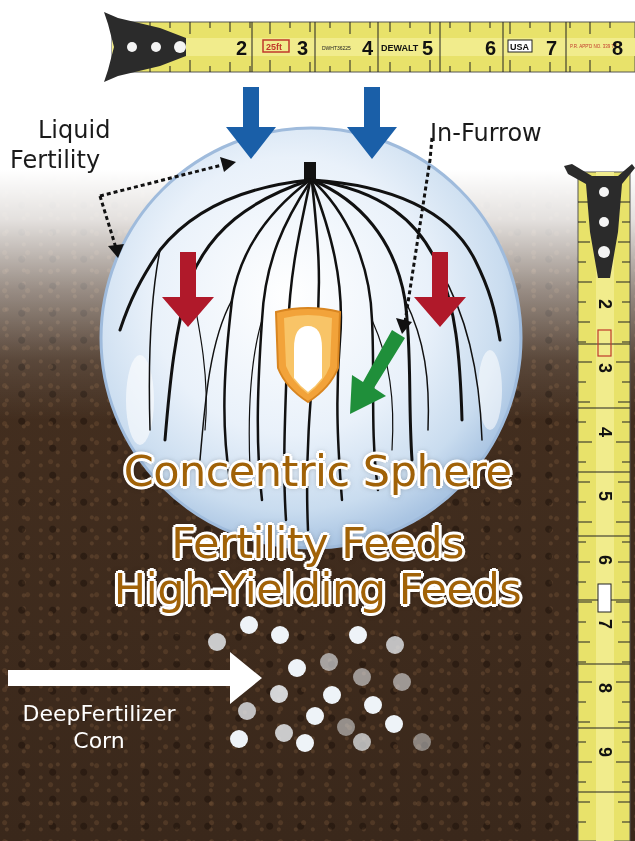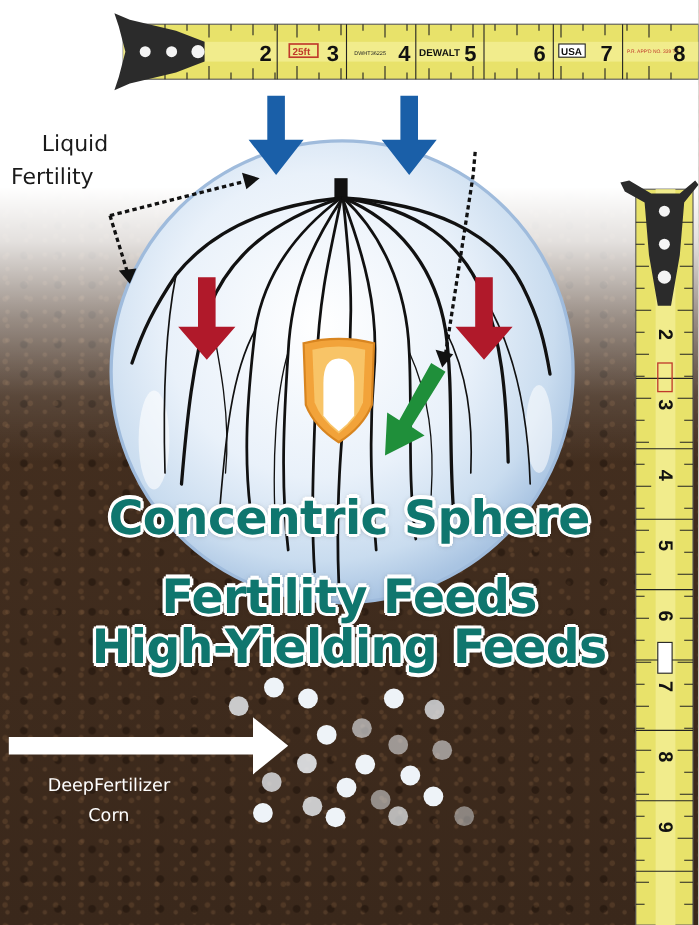--- a/index.html
+++ b/index.html
@@ -7,23 +7,23 @@
   #stage{position:absolute;left:0;top:0;width:635px;height:841px;overflow:hidden;}
   .soil{position:absolute;left:0;top:0;width:635px;height:841px;
     background:
       radial-gradient(circle at 20% 30%, rgba(120,85,55,.35) 0 2px, transparent 3px) 0 0/23px 19px,
       radial-gradient(circle at 70% 60%, rgba(30,18,10,.55) 0 3px, transparent 4px) 0 0/31px 27px,
       radial-gradient(circle at 40% 80%, rgba(150,110,75,.25) 0 1.5px, transparent 2.5px) 0 0/17px 13px,
       linear-gradient(#4a3322,#3a281b);
   }
   .fade{position:absolute;left:0;top:0;width:635px;height:420px;
     background:linear-gradient(to bottom,#ffffff 0,#ffffff 170px,rgba(255,255,255,.85) 220px,rgba(255,255,255,.45) 290px,rgba(255,255,255,.12) 360px,rgba(255,255,255,0) 420px);}
-  .lbl{position:absolute;color:#1a1a1a;font-family:"DejaVu Sans",sans-serif;font-size:20px;line-height:30px;}
-  .lbl-white{position:absolute;color:#ffffff;font-family:"DejaVu Sans",sans-serif;font-size:16px;line-height:27px;text-align:center;}
-  .title{position:absolute;left:40px;width:555px;text-align:center;font-family:"DejaVu Sans",sans-serif;font-weight:bold;color:#0f766e;font-size:43px;line-height:46px;letter-spacing:-0.5px;
+  .lbl{position:absolute;color:#1a1a1a;font-family:"DejaVu Sans",sans-serif;font-size:24px;line-height:30px;}
+  .lbl-white{position:absolute;color:#ffffff;font-family:"DejaVu Sans",sans-serif;font-size:22px;line-height:27px;text-align:center;}
+  .title{position:absolute;left:40px;width:555px;text-align:center;font-family:"DejaVu Sans",sans-serif;font-weight:normal;color:#a16207;font-size:43px;line-height:46px;letter-spacing:-0.5px;
     text-shadow:
       2px 0 0 #fff,-2px 0 0 #fff,0 2px 0 #fff,0 -2px 0 #fff,
       2px 2px 0 #fff,-2px -2px 0 #fff,2px -2px 0 #fff,-2px 2px 0 #fff,
       3px 0 0 #fff,-3px 0 0 #fff,0 3px 0 #fff,0 -3px 0 #fff,
       0 0 6px rgba(0,0,0,.6);}
   svg{position:absolute;overflow:visible;}
   .tape-num{font-family:"Liberation Sans",sans-serif;font-weight:bold;fill:#111;}
 </style>
 </head>
 <body>
@@ -282,20 +282,21 @@
     </g>
     <polygon points="220,157 236,162 224,172" fill="#111"></polygon>
     <polygon points="108,246 124,244 118,258" fill="#111"></polygon>
     <polygon points="396,318 412,322 402,334" fill="#111"></polygon>
   </svg>
 
   <div class="lbl" style="left:38px;top:115px;">
     <div style="padding-left:0;">Liquid</div>
     <div style="margin-left:-28px;">Fertility</div>
   </div>
+  <div class="lbl" style="left:430px;top:118px;">In-Furrow</div>
 
   <div class="title" style="top:448px;">Concentric Sphere</div>
   <div class="title" style="top:520px;">Fertility Feeds</div>
   <div class="title" style="top:566px;">High-Yielding Feeds</div>
 
   <svg style="left:0;top:0;" width="635" height="841" viewBox="0 0 635 841">
     <g fill="#eef3f8">
       <circle cx="249" cy="625" r="9"></circle>
         <circle cx="280" cy="635" r="9"></circle>
         <circle cx="217" cy="642" r="9" opacity=".8"></circle>

